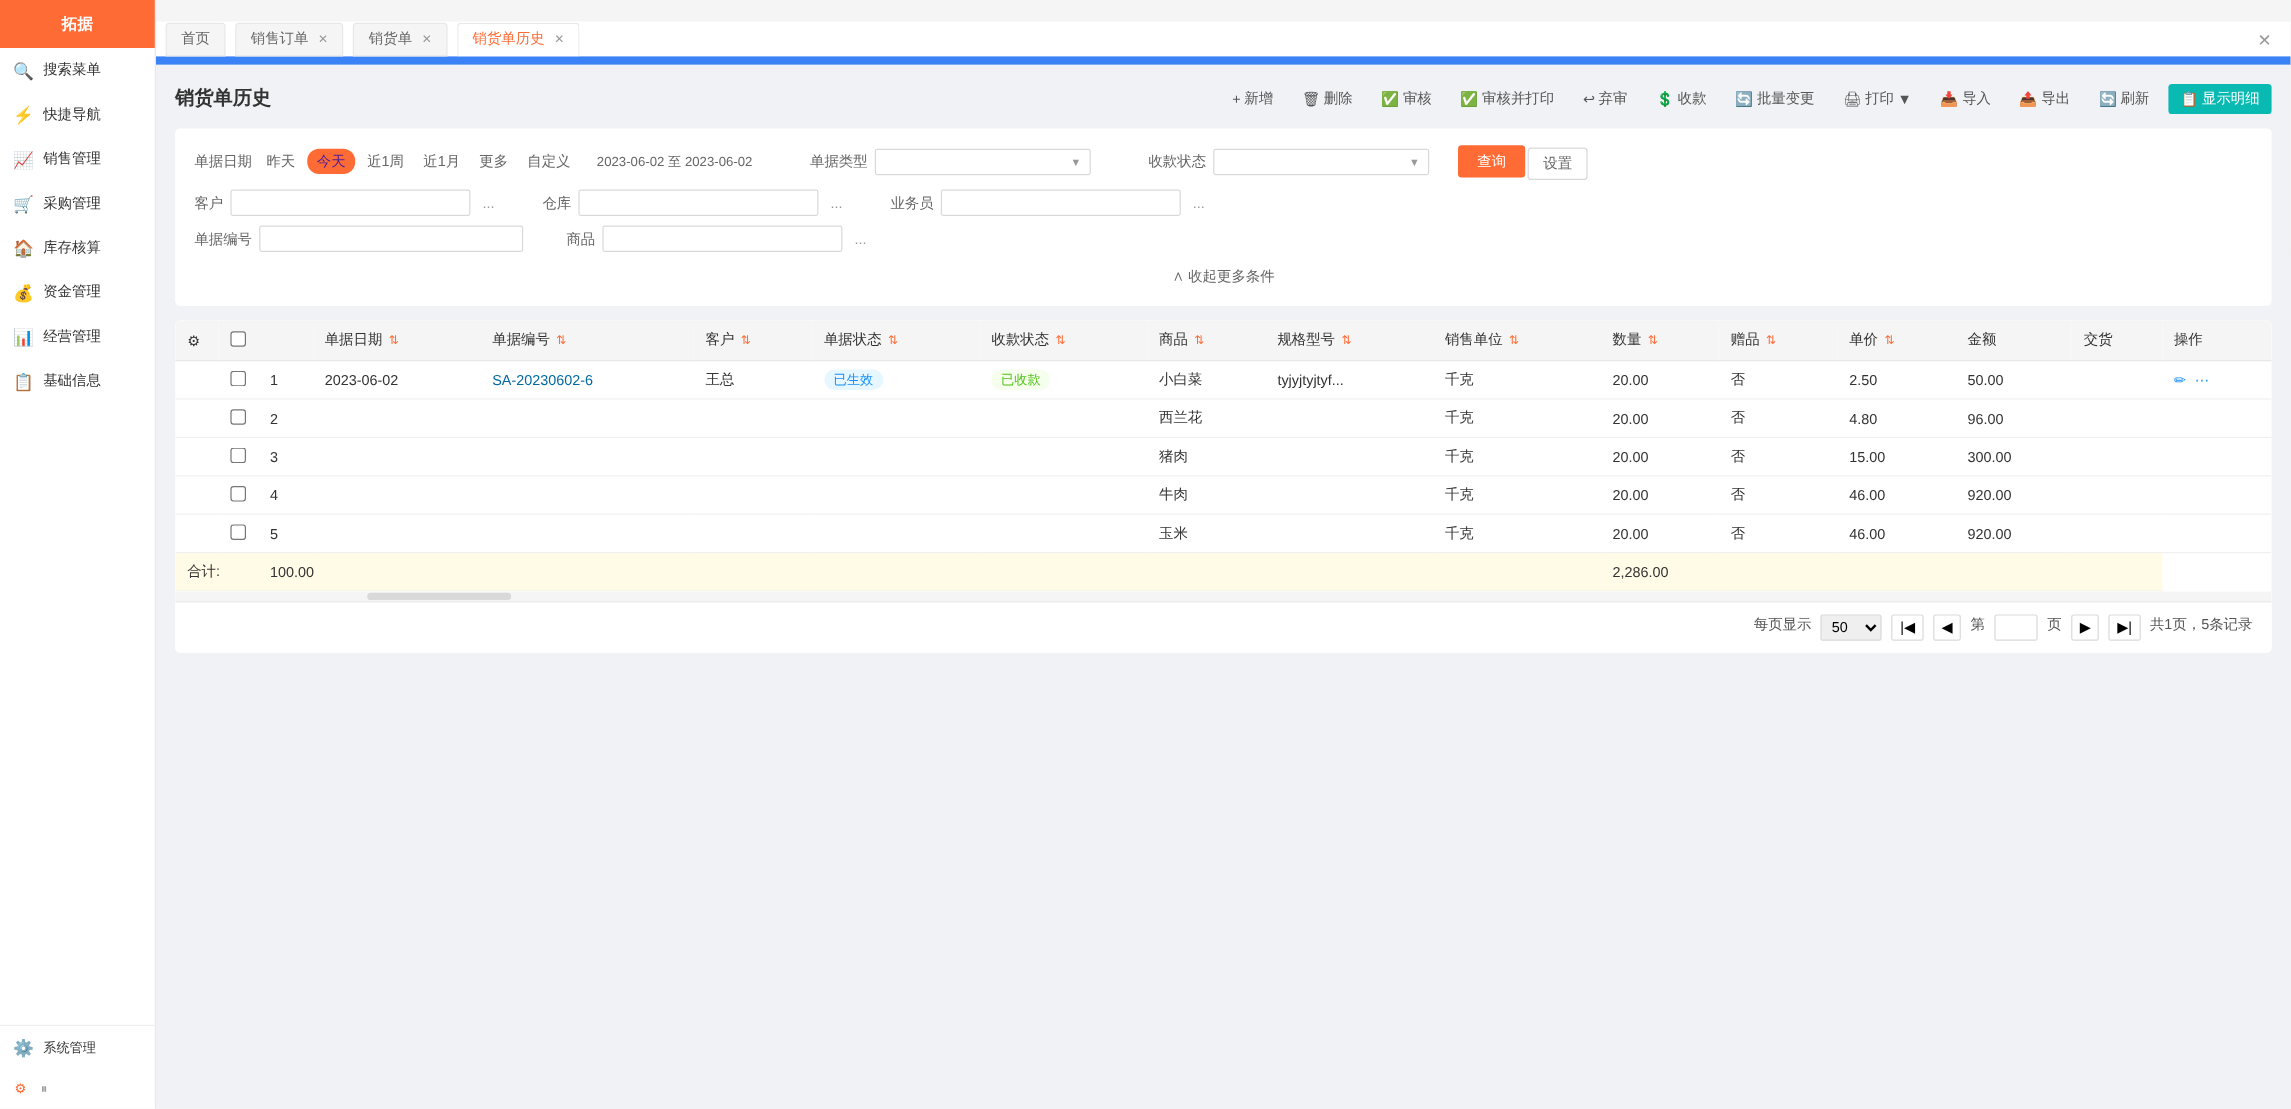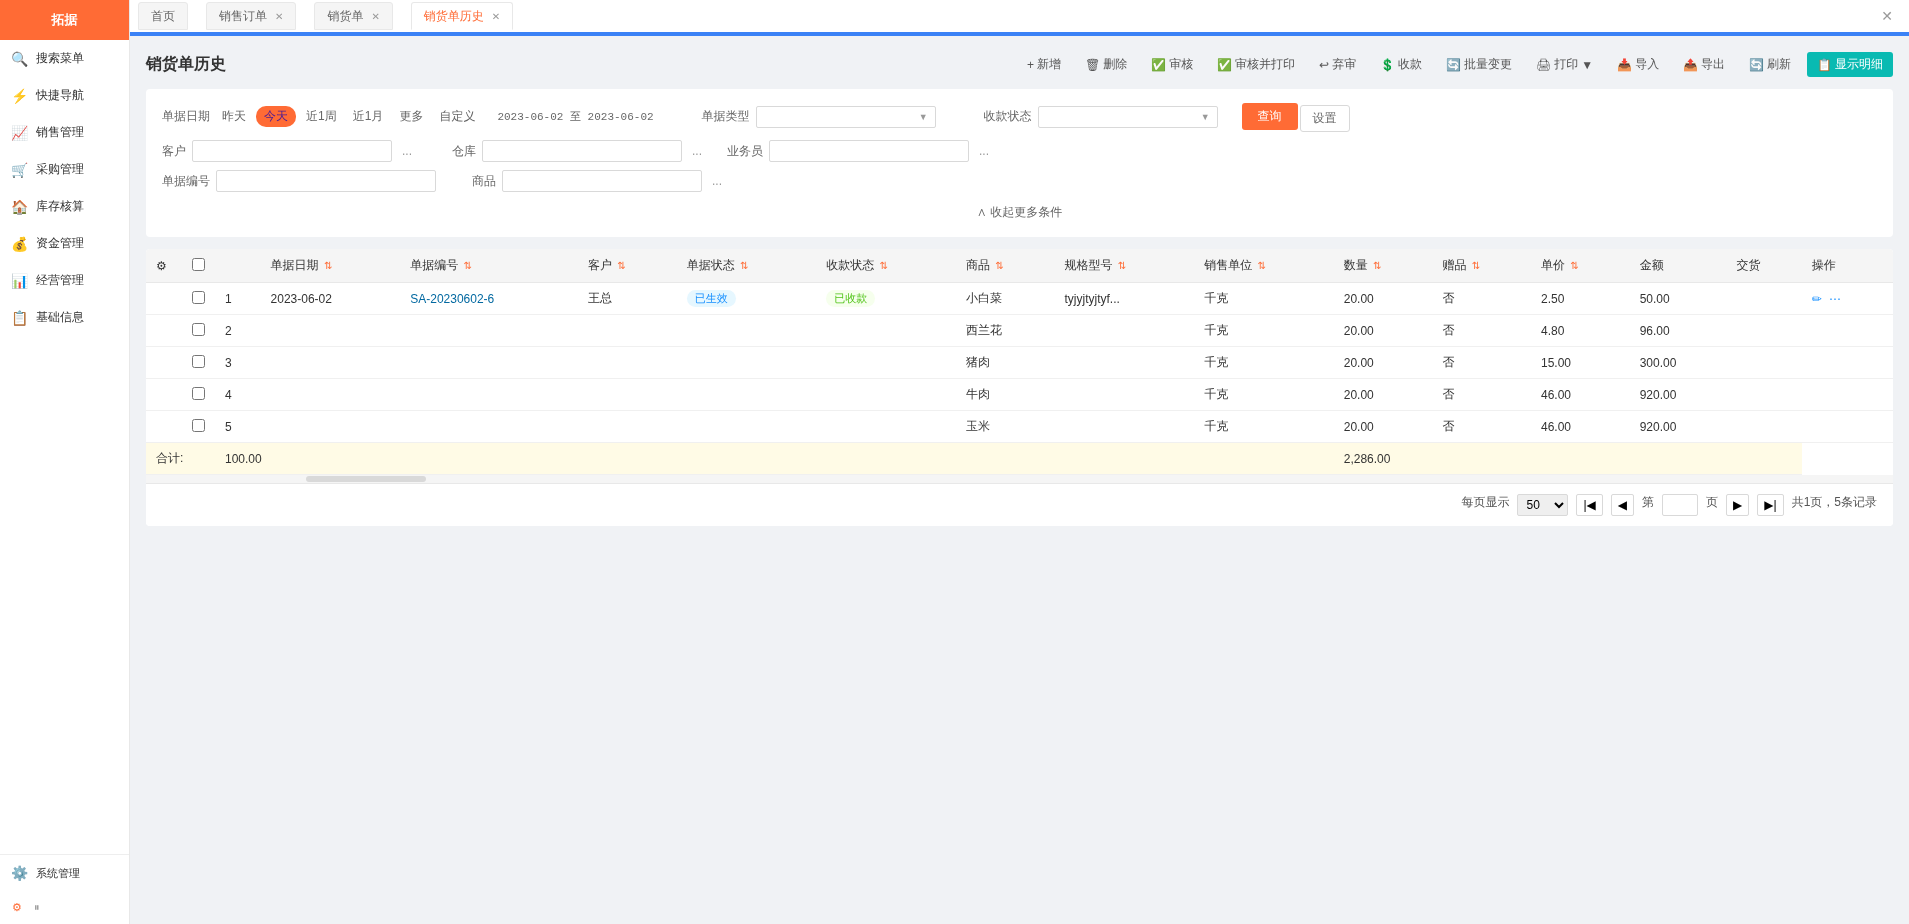--- a/index.html
+++ b/index.html
@@ -10,21 +10,21 @@
     .sidebar-logo { height: 40px; background: #ff6b35; display: flex; align-items: center; justify-content: center; color: #fff; font-size: 13px; font-weight: bold; }
     .sidebar-item { display: flex; align-items: center; padding: 10px 12px; cursor: pointer; color: #333; gap: 8px; }
     .sidebar-icon { width: 16px; height: 16px; display: inline-flex; align-items: center; justify-content: center; font-size: 14px; flex-shrink: 0; }
     .sidebar-bottom { margin-top: auto; border-top: 1px solid #eee; }
     .sidebar-bottom .sidebar-item { font-size: 11px; }
 
     
     .main { flex: 1; display: flex; flex-direction: column; overflow: hidden; }
 
     
-    .tab-bar { display: flex; align-items: center; background: #fff; border-bottom: 4px solid #3b82f6; height: 36px; padding: 0 8px; gap: 18px; }
+    .tab-bar { display: flex; align-items: center; background: #fff; border-bottom: 7px solid #3b82f6; height: 36px; padding: 0 8px; gap: 8px; margin-top: 18px; }
     .tab { display: flex; align-items: center; padding: 0 12px; height: 28px; border: 1px solid #e8e8e8; border-radius: 3px 3px 0 0; cursor: pointer; font-size: 12px; color: #666; background: #f5f5f5; gap: 4px; }
     .tab.active { background: #fff; color: #ff6b35; border-bottom-color: #fff; }
     .tab-close { font-size: 10px; color: #999; margin-left: 4px; }
 
     
     .content { flex: 1; overflow: auto; padding: 16px; background: #f0f2f5; }
 
     
     .page-header { display: flex; align-items: center; justify-content: space-between; margin-bottom: 12px; }
     .page-title { font-size: 16px; font-weight: bold; color: #333; }
@@ -217,21 +217,21 @@
           <span class="filter-label">单据日期</span>
           <div class="filter-date-group">
             <span class="date-shortcut">昨天</span>
             <span class="date-shortcut active">今天</span>
             <span class="date-shortcut">近1周</span>
             <span class="date-shortcut">近1月</span>
             <span class="date-shortcut">更多</span>
             <span class="date-shortcut">自定义</span>
           </div>
         </div>
-        <div style="display:flex;align-items:center;gap:4px;font-family:Liberation Mono, monospace;">
+        <div style="display:flex;align-items:center;gap:4px;">
           <span class="date-range">2023-06-02 至 2023-06-02</span>
         </div>
 
         <div class="filter-item" style="margin-left:32px;">
           <span class="filter-label">单据类型</span>
           <div class="select-wrapper">
             <select class="filter-select">
               <option value=""></option>
             </select>
           </div>
@@ -259,21 +259,21 @@
           <input class="filter-input" style="width: 200px;">
           <span class="dots-btn">...</span>
         </div>
 
         <div class="filter-item" style="margin-left:20px;">
           <span class="filter-label">仓库</span>
           <input class="filter-input" style="width: 200px;">
           <span class="dots-btn">...</span>
         </div>
 
-        <div class="filter-item" style="margin-left:5px;">
+        <div class="filter-item" style="margin-left:20px;">
           <span class="filter-label">业务员</span>
           <input class="filter-input" style="width: 200px;">
           <span class="dots-btn">...</span>
         </div>
       </div>
 
       <div class="filter-row">
 
         <div class="filter-item">
           <span class="filter-label">单据编号</span>

